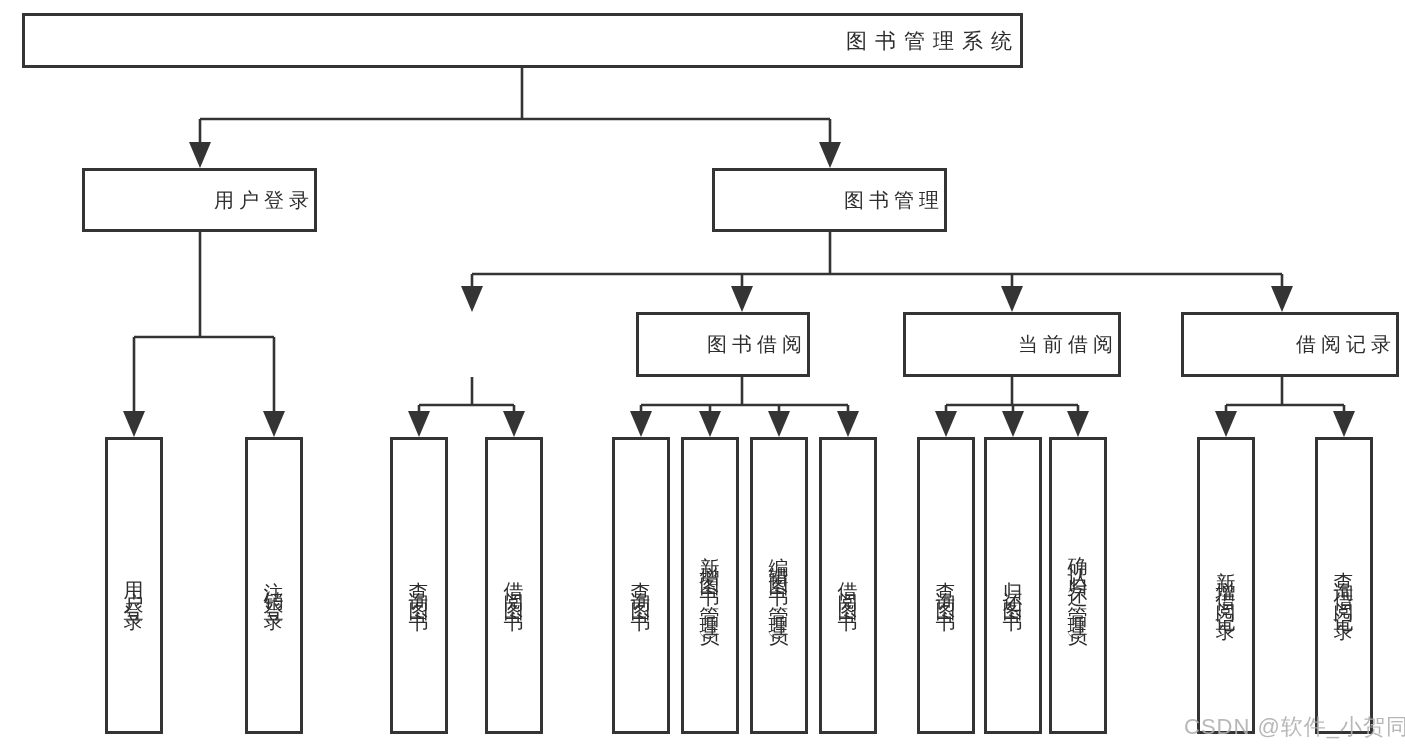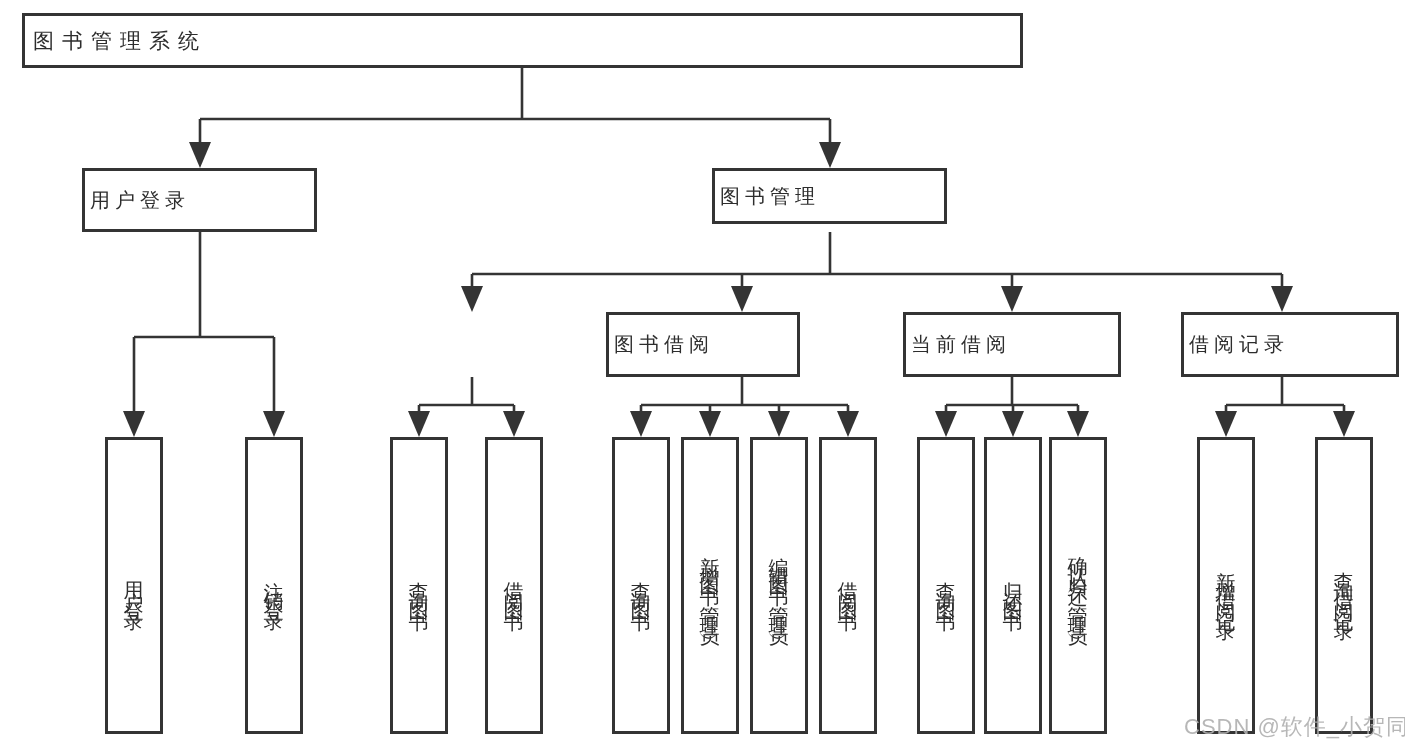--- a/index.html
+++ b/index.html
@@ -10,21 +10,21 @@
     font-family:"Liberation Sans",sans-serif;
     color:#2d2d2d;
     overflow:hidden;
   }
   #wires{position:absolute;left:0;top:0;width:1405px;height:747px;}
   .hbox{
     position:absolute;
     box-sizing:border-box;
     border:3px solid #343434;
     background:#ffffff;
-    display:flex;align-items:center;justify-content:flex-start;
+    display:flex;align-items:center;justify-content:flex-end;
     font-size:20px;letter-spacing:5px;text-indent:5px;
     white-space:nowrap;
   }
   .hbox.title{font-size:21px;letter-spacing:8px;text-indent:8px;}
   .vbox{
     position:absolute;
     box-sizing:border-box;
     border:3px solid #343434;
     background:#ffffff;
     display:flex;align-items:center;justify-content:center;
@@ -132,25 +132,25 @@
     </g>
   </svg>
 
   <div class="hbox title" style="left:22px;top:13px;width:1001px;height:55px;">
     <span>图书管理系统</span>
   </div>
 
   <div class="hbox" style="left:82px;top:168px;width:235px;height:64px;">
     <span>用户登录</span>
   </div>
-  <div class="hbox" style="left:712px;top:168px;width:235px;height:56px;">
+  <div class="hbox" style="left:712px;top:168px;width:235px;height:64px;">
     <span>图书管理</span>
   </div>
 
-  <div class="hbox" style="left:606px;top:312px;width:194px;height:65px;">
+  <div class="hbox" style="left:636px;top:312px;width:174px;height:65px;">
     <span>图书借阅</span>
   </div>
   <div class="hbox" style="left:903px;top:312px;width:218px;height:65px;">
     <span>当前借阅</span>
   </div>
   <div class="hbox" style="left:1173px;top:312px;width:218px;height:65px;margin-left:8px;">
     <span>借阅记录</span>
   </div>
 
   <div class="vbox" style="left:105px;top:437px;width:58px;height:297px;">

